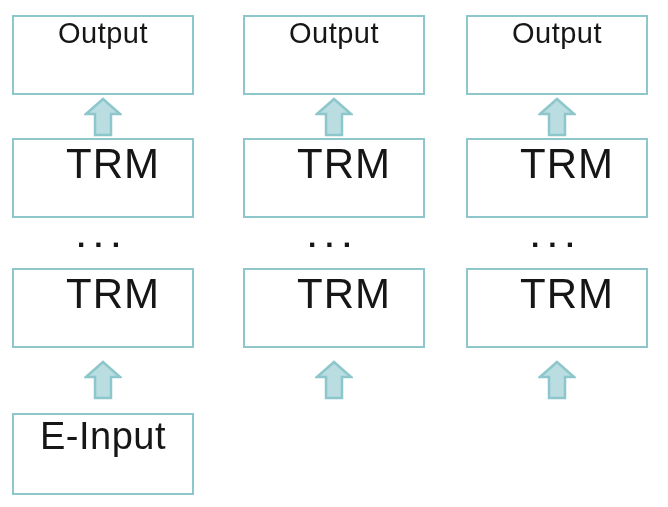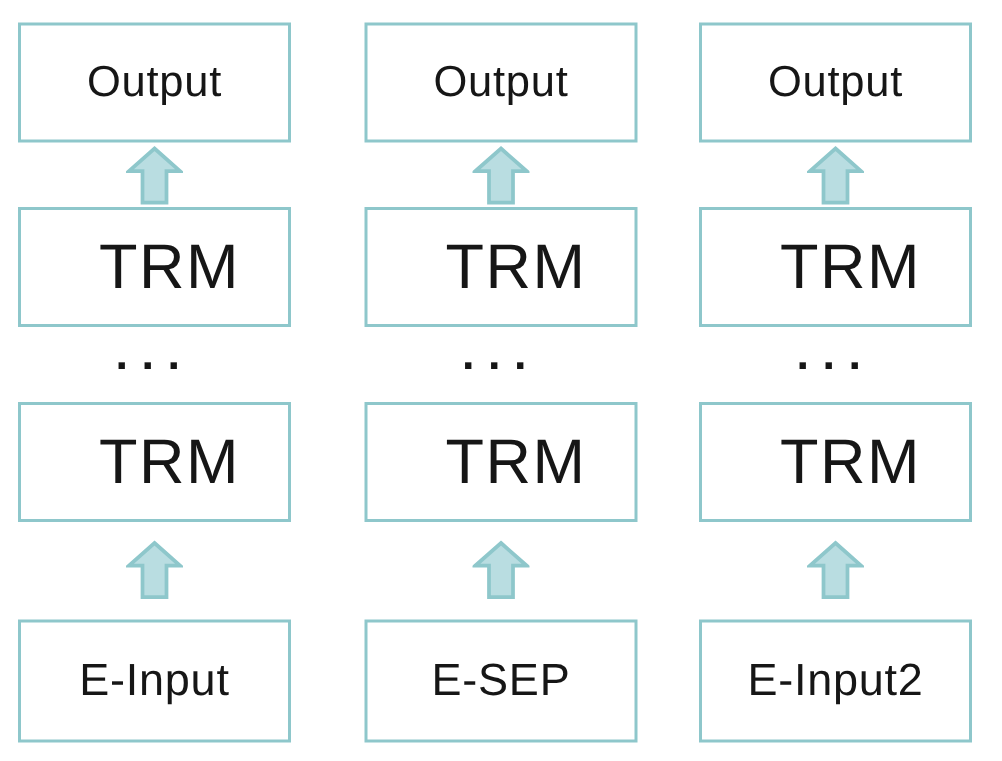--- a/index.html
+++ b/index.html
@@ -30,30 +30,30 @@
   .col-0 { left: 12px; }
   .col-1 { left: 243px; }
   .col-2 { left: 466px; }
   .box {
     position: absolute;
     left: 0;
     right: 0;
     background: var(--box-fill);
     border: 2px solid var(--box-border);
     display: flex;
-    align-items: center;
+    align-items: flex-start;
     justify-content: center;
   }
   .output-box { top: 15px;  height: 80px; }
   .trm-top    { top: 138px; height: 80px; }
   .trm-bottom { top: 268px; height: 80px; }
   .input-box  { top: 413px; height: 82px; }
   .output-label { font-size: 29px; letter-spacing: 0.5px; }
   .trm-label    { font-size: 42px; letter-spacing: 1px; margin-left: 20px; }
-  .input-label  { font-size: 30px; letter-spacing: 0.5px; }
+  .input-label  { font-size: 38px; letter-spacing: 0.5px; }
   .dots {
     position: absolute;
     top: 220px;
     left: 0;
     right: 0;
     height: 40px;
     text-align: center;
     font-size: 30px;
     font-weight: bold;
     letter-spacing: 9px;
@@ -122,23 +122,20 @@
     </div>
     <div class="dots">...</div>
     <div class="box trm-bottom">
       <span class="trm-label">TRM</span>
     </div>
     <div class="arrow arrow-2">
       <svg viewBox="0 0 38 40" width="38" height="40">
           <polygon points="19,2 36,17 27,17 27,38 11,38 11,17 2,17"></polygon>
         </svg>
     </div>
-    <div class="box input-box">
-      <span class="input-label">E-SEP</span>
-    </div>
   </div>
 
   <div class="column col-2">
     <div class="box output-box">
       <span class="output-label">Output</span>
     </div>
     <div class="arrow arrow-1">
       <svg viewBox="0 0 38 40" width="38" height="40">
           <polygon points="19,2 36,17 27,17 27,38 11,38 11,17 2,17"></polygon>
         </svg>
@@ -148,18 +145,15 @@
     </div>
     <div class="dots">...</div>
     <div class="box trm-bottom">
       <span class="trm-label">TRM</span>
     </div>
     <div class="arrow arrow-2">
       <svg viewBox="0 0 38 40" width="38" height="40">
           <polygon points="19,2 36,17 27,17 27,38 11,38 11,17 2,17"></polygon>
         </svg>
     </div>
-    <div class="box input-box">
-      <span class="input-label">E-Input2</span>
-    </div>
   </div>
 
 </div>
 
 </body></html>

